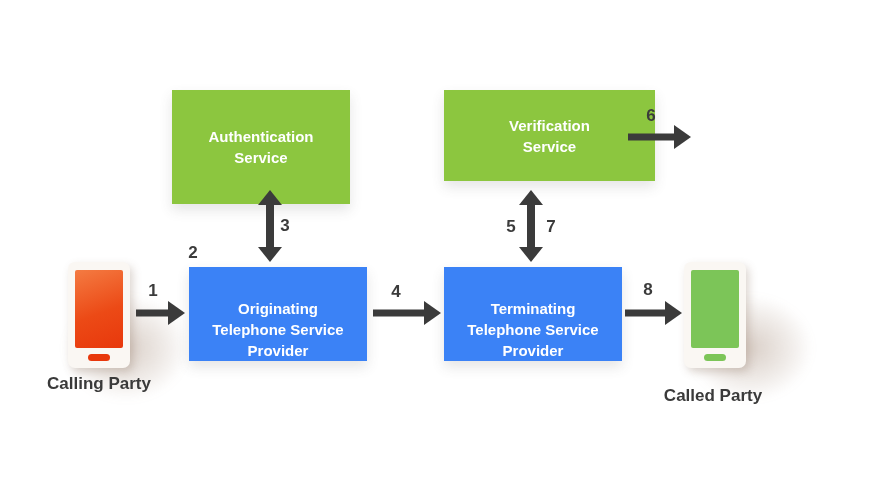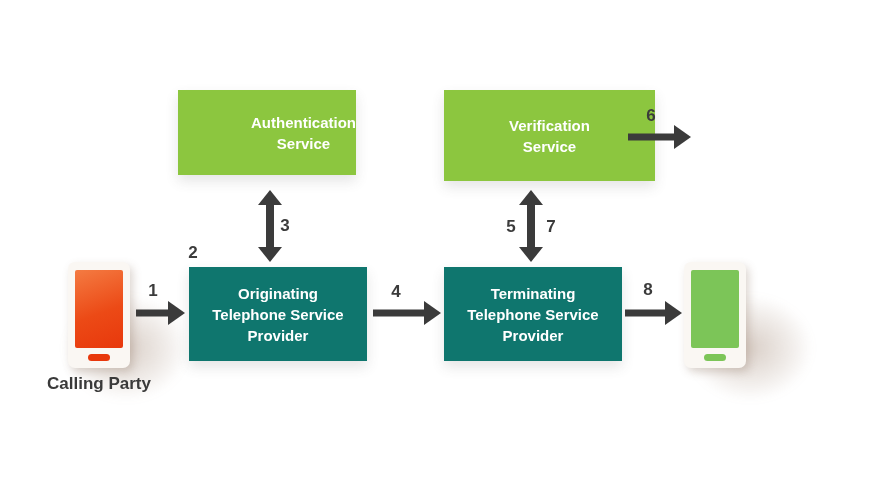--- a/index.html
+++ b/index.html
@@ -7,21 +7,21 @@
     position:relative;width:876px;height:490px;background:#ffffff;overflow:hidden;
     font-family:"Liberation Sans","DejaVu Sans",sans-serif;
   }
   .node{
     position:absolute;display:flex;align-items:center;justify-content:center;
     text-align:center;color:#ffffff;font-weight:700;font-size:15px;line-height:21px;
   }
   .node-label{white-space:pre-line;}
   .box{box-shadow:0 6px 12px rgba(70,70,70,0.14);}
   .green{background:#8CC63F;}
-  .teal{background:#0f766e;}
+  .teal{background:#3b82f6;align-items:flex-end;}
   .circle{background:#E04B2D;border-radius:50%;box-shadow:0 7px 12px rgba(70,70,70,0.18);}
 
   
   .arrow-h{position:absolute;height:26px;}
   .arrow-h .shaft{position:absolute;left:0;right:14px;top:50%;transform:translateY(-50%);height:7px;background:#3B3B3B;}
   .arrow-h .head-right{position:absolute;right:0;top:50%;transform:translateY(-50%);width:0;height:0;
     border-left:17px solid #3B3B3B;border-top:12px solid transparent;border-bottom:12px solid transparent;}
 
   
   .arrow-v{position:absolute;width:24px;}
@@ -52,21 +52,21 @@
   .party-label{position:absolute;transform:translateX(-50%);color:#3A3A3A;font-weight:700;font-size:17px;white-space:nowrap;}
 </style>
 </head>
 <body>
 
 <div class="canvas">
 
   <div class="blob" style="left:64px;top:296px;width:124px;height:104px;"></div>
   <div class="blob" style="left:688px;top:296px;width:124px;height:104px;"></div>
 
-  <div class="node box green" style="left:178px;top:90px;width:178px;height:85px;justify-content:flex-end;">
+  <div class="node box green" style="left:172px;top:90px;width:178px;height:114px;">
     <span class="node-label">Authentication
 Service</span>
   </div>
 
   <div class="node box green" style="left:444px;top:90px;width:211px;height:91px;">
     <span class="node-label">Verification
 Service</span>
   </div>
 
 
@@ -127,14 +127,15 @@
     <span class="screen calling"></span>
     <span class="home calling"></span>
   </div>
 
   <div class="phone" style="left:684px;top:262px;">
     <span class="screen called"></span>
     <span class="home called"></span>
   </div>
 
   <div class="party-label" style="left:99px;top:374px;">Calling Party</div>
+  <div class="party-label" style="left:713px;top:386px;">Called Party</div>
 
 </div>
 
 </body></html>

